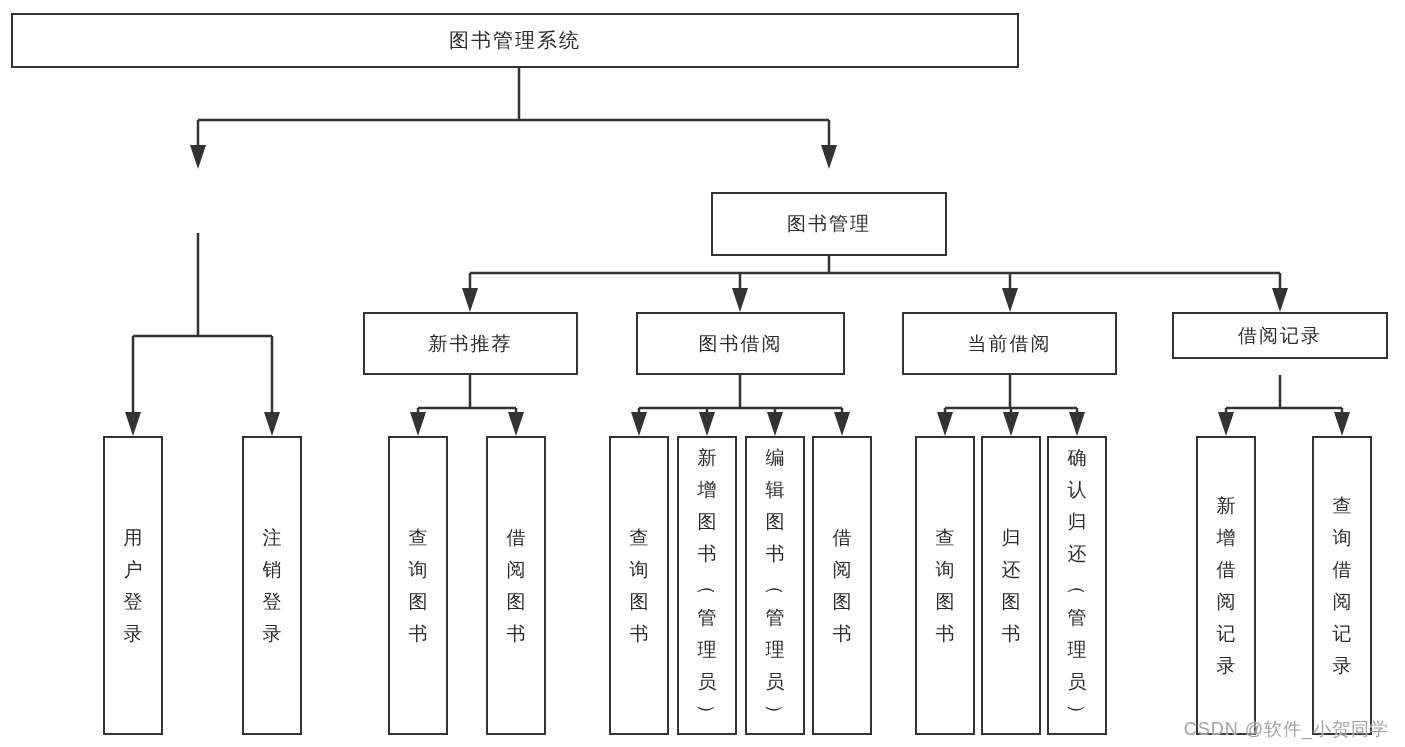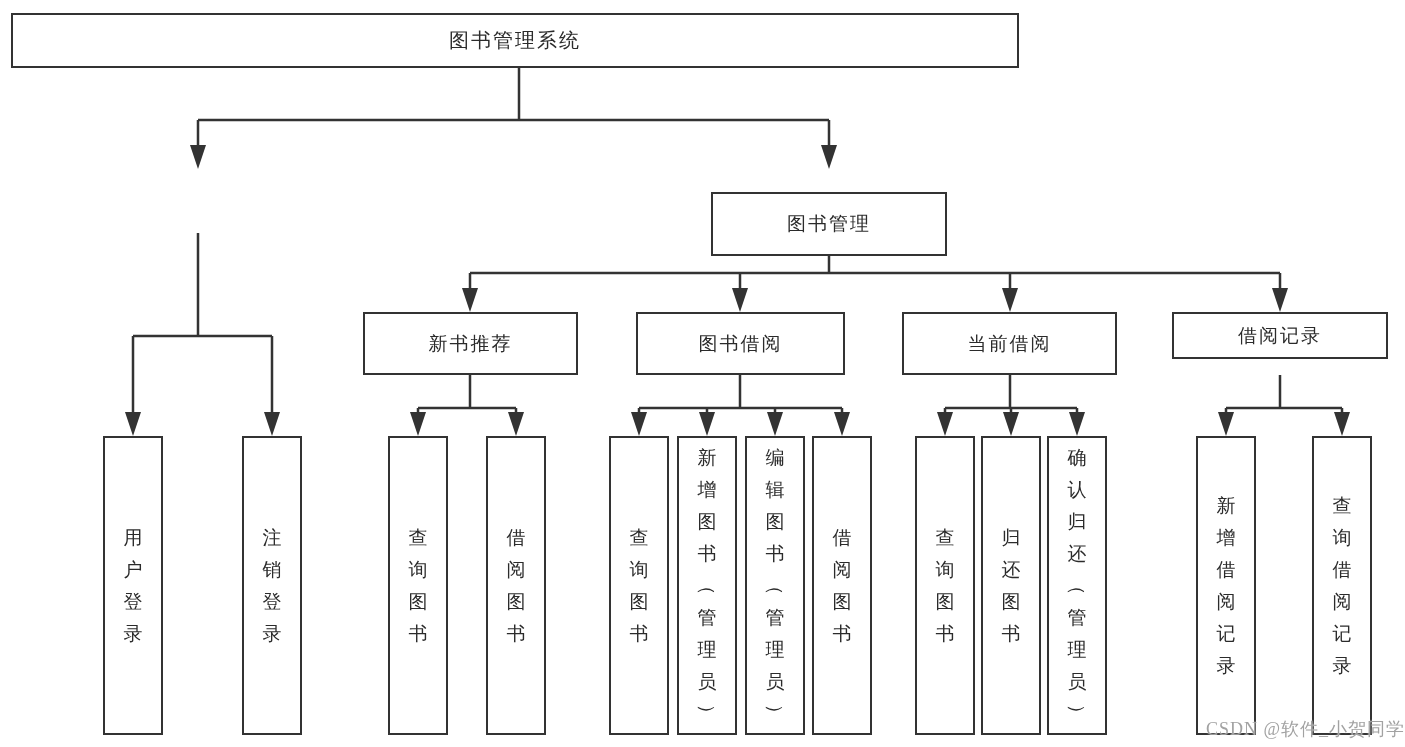--- a/index.html
+++ b/index.html
@@ -28,27 +28,26 @@
     background:#ffffff;
     display:flex;flex-direction:column;align-items:center;justify-content:center;
     gap:13px;
     font-size:19px;line-height:1;
     box-sizing:border-box;
   }
   .leaf span{display:block;}
   .leaf span.rot{transform:rotate(90deg);}
   .watermark{
     position:absolute;
-    top:717px;right:0;
+    top:717px;right:16px;
     font-size:18px;
     color:#a2a2a2;
     letter-spacing:1px;
     text-shadow:0 0 2px #ffffff;
     white-space:nowrap;
-    font-family:Liberation Serif, serif;
   }
 </style>
 </head>
 <body>
 
 <div id="stage">
 
   <svg id="wires" width="1405" height="747" viewBox="0 0 1405 747">
     <g stroke="#333333" stroke-width="2.5" fill="none">
       <path d="M519 68 V120 M198 120 H829 M198 120 V150 M829 120 V150"></path>

